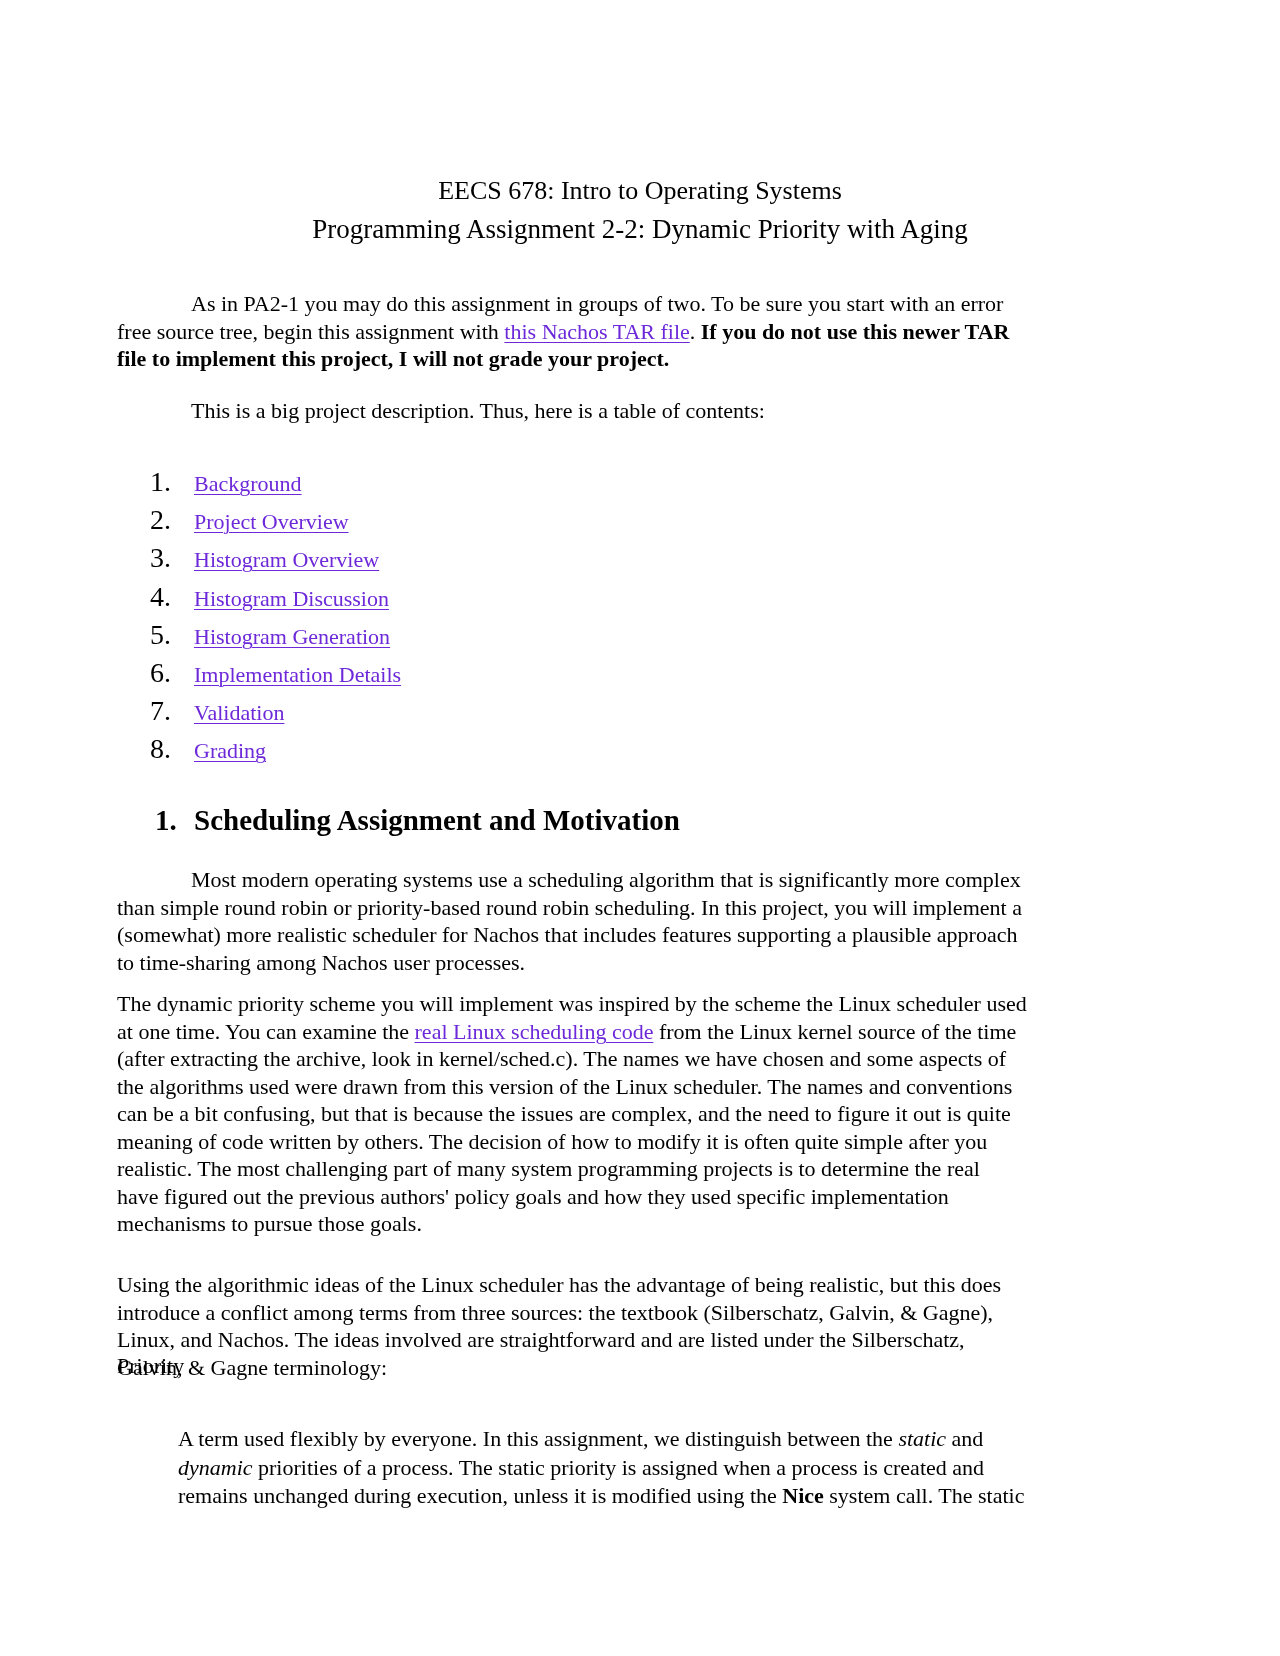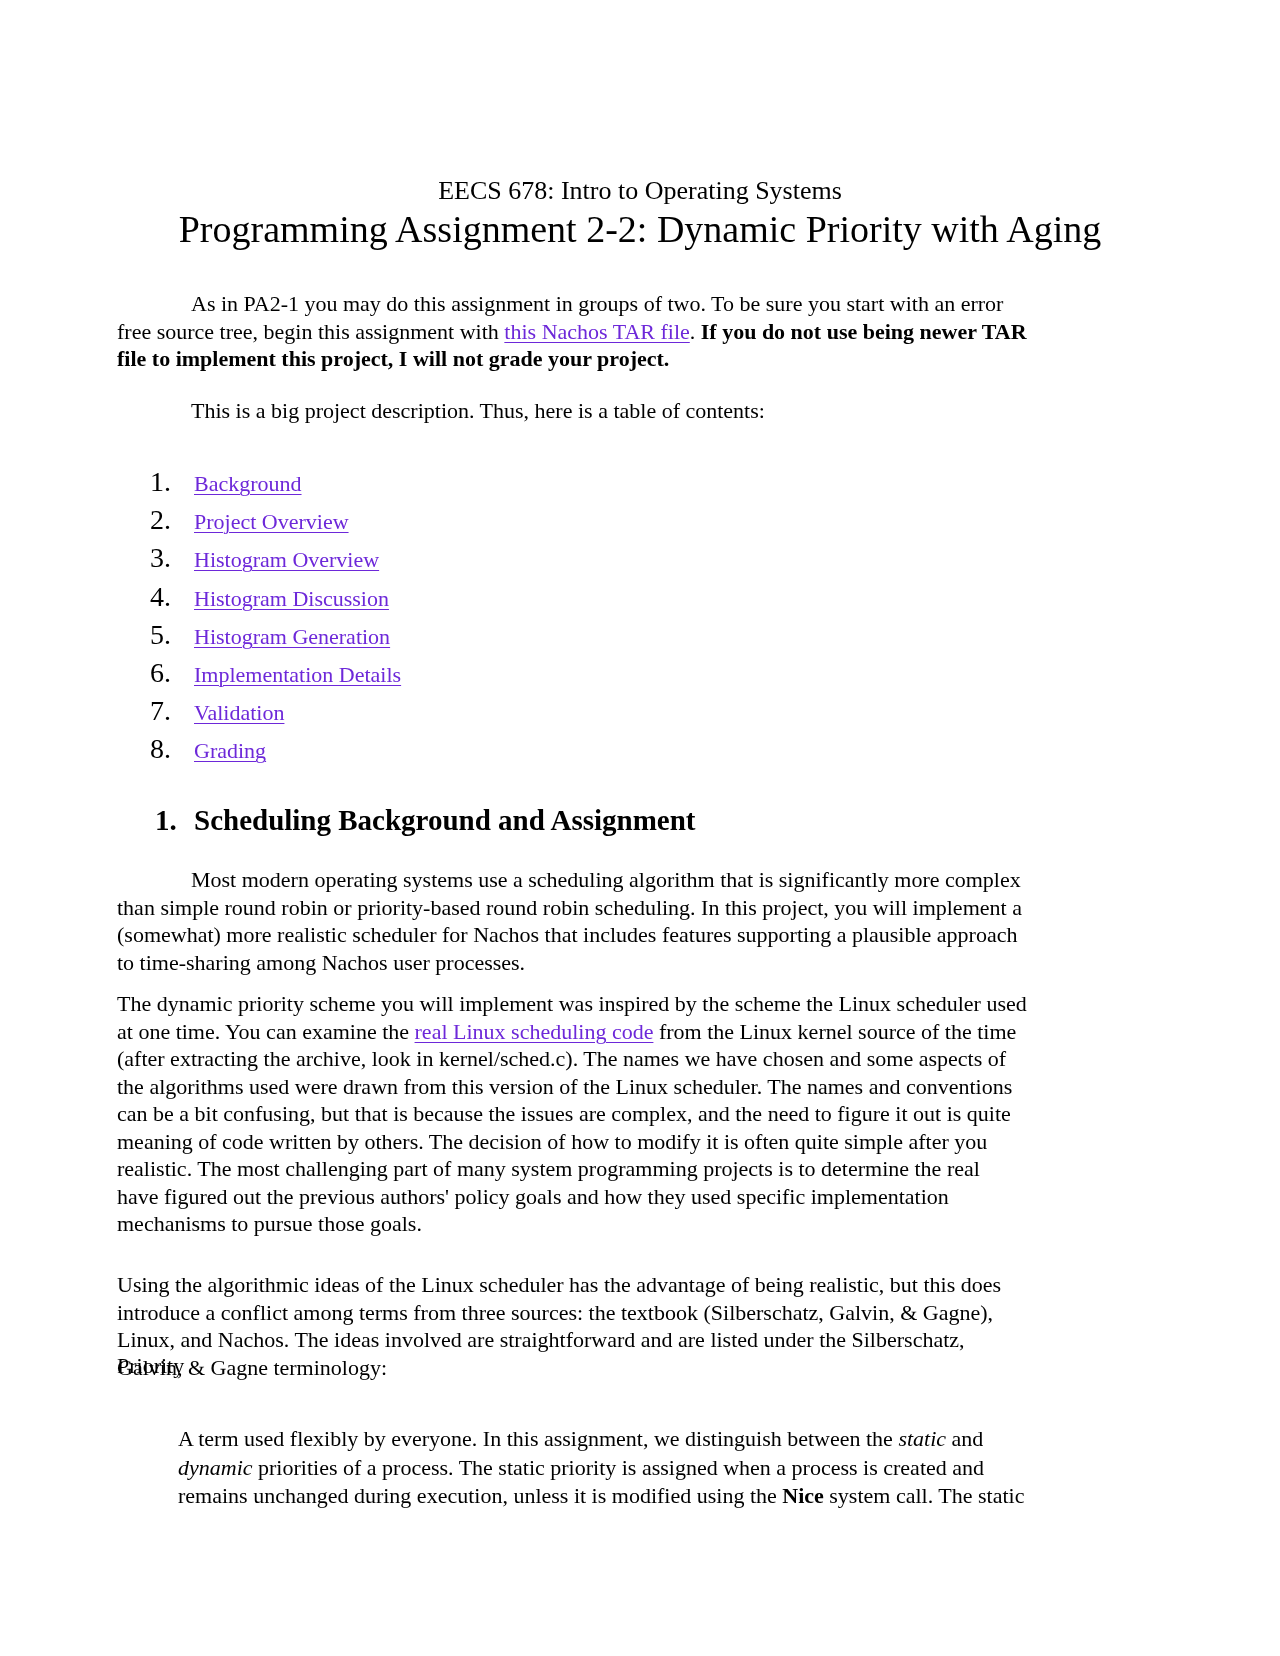--- a/index.html
+++ b/index.html
@@ -4,21 +4,21 @@
 <style>
   html, body { margin: 0; padding: 0; background: #ffffff; }
   body {
     width: 1280px; height: 1656px; position: relative; overflow: hidden;
     font-family: "Liberation Serif", "DejaVu Serif", serif;
     color: #000000;
   }
   .page { position: absolute; left: 0; top: 0; width: 1280px; height: 1656px; }
   .abs { position: absolute; white-space: nowrap; }
   .title { font-size: 26px; left: 0; width: 1280px; text-align: center; top: 168px; line-height: 46px; }
-  .subtitle { font-size: 38px; left: 0; width: 1280px; text-align: center; top: 212px; line-height: 34px; }
+  .subtitle { font-size: 27px; left: 0; width: 1280px; text-align: center; top: 212px; line-height: 34px; }
   .body { font-size: 22px; line-height: 27.5px; }
   .para { position: absolute; left: 117px; width: 1060px; }
   .line { display: block; white-space: nowrap; }
   .indent { padding-left: 74px; }
   a.link { color: #6d28d9; text-decoration: underline; text-decoration-thickness: 1px; text-underline-offset: 3px; }
   b { font-weight: bold; }
   .toc { position: absolute; left: 150px; top: 466px; margin: 0; padding: 0; list-style: none; }
   .toc li { height: 38.2px; display: flex; align-items: baseline; }
   .toc .num { font-size: 28px; width: 44px; display: inline-block; }
   .toc a { font-size: 22px; }
@@ -31,21 +31,21 @@
 </head>
 <body>
 
 <div class="page">
 
   <div class="abs title">EECS 678: Intro to Operating Systems</div>
   <div class="abs subtitle">Programming Assignment 2-2: Dynamic Priority with Aging</div>
 
   <div class="para body" style="top:290px;">
     <span class="line indent">As in PA2-1 you may do this assignment in groups of two. To be sure you start with an error</span>
-    <span class="line"><span>free source tree, begin this assignment with </span><a class="link" href="#">this Nachos TAR file</a><span>. </span><b>If you do not use being newer TAR</b></span>
+    <span class="line"><span>free source tree, begin this assignment with </span><a class="link" href="#">this Nachos TAR file</a><span>. </span><b>If you do not use this newer TAR</b></span>
     <span class="line"><b>file to implement this project, I will not grade your project.</b></span>
   </div>
 
   <div class="para body" style="top:397px;">
     <span class="line indent">This is a big project description. Thus, here is a table of contents:</span>
   </div>
 
   <ol class="toc">
     <li>
         <span class="num">1.</span>
@@ -75,21 +75,21 @@
         <span class="num">7.</span>
         <a class="link" href="#">Validation</a>
       </li>
     <li>
         <span class="num">8.</span>
         <a class="link" href="#">Grading</a>
       </li>
   </ol>
 
   <div class="h2">
-    <span class="num">1.</span><span>Scheduling Background and Assignment</span>
+    <span class="num">1.</span><span>Scheduling Assignment and Motivation</span>
   </div>
 
   <div class="para body" style="top:866px;">
     <span class="line indent">Most modern operating systems use a scheduling algorithm that is significantly more complex</span>
     <span class="line">than simple round robin or priority-based round robin scheduling. In this project, you will implement a</span>
     <span class="line">(somewhat) more realistic scheduler for Nachos that includes features supporting a plausible approach</span>
     <span class="line">to time-sharing among Nachos user processes.</span>
   </div>
 
   <div class="para body" style="top:990px;">

